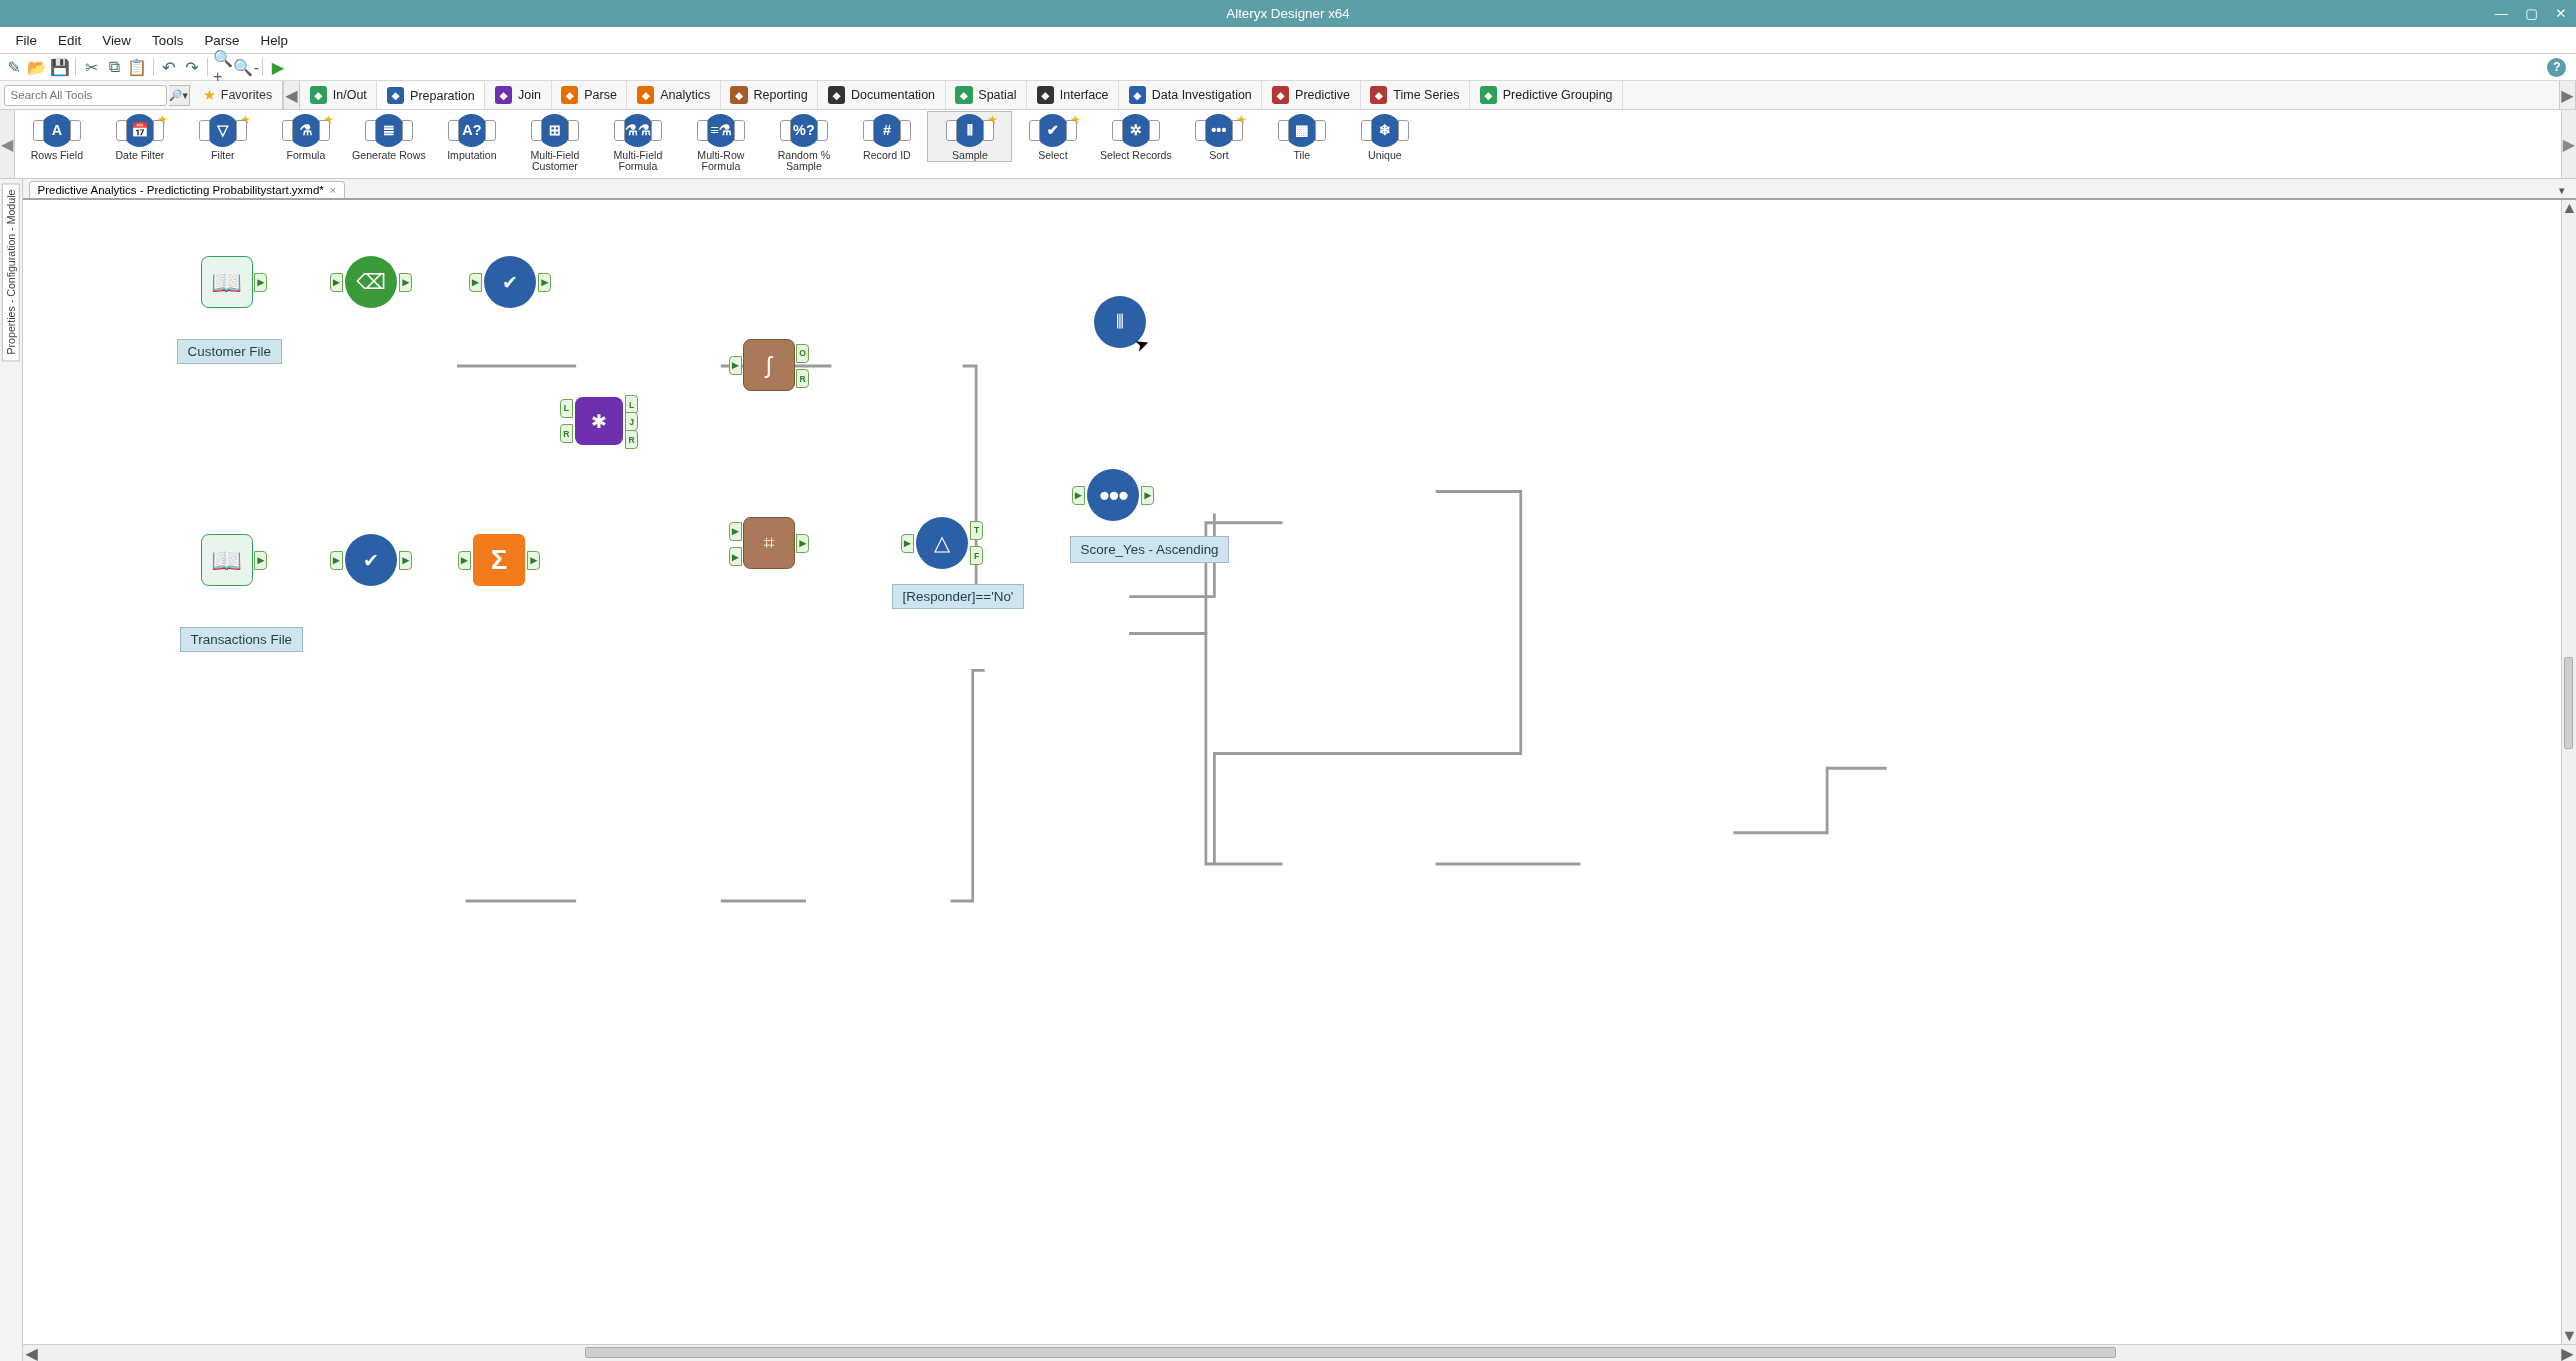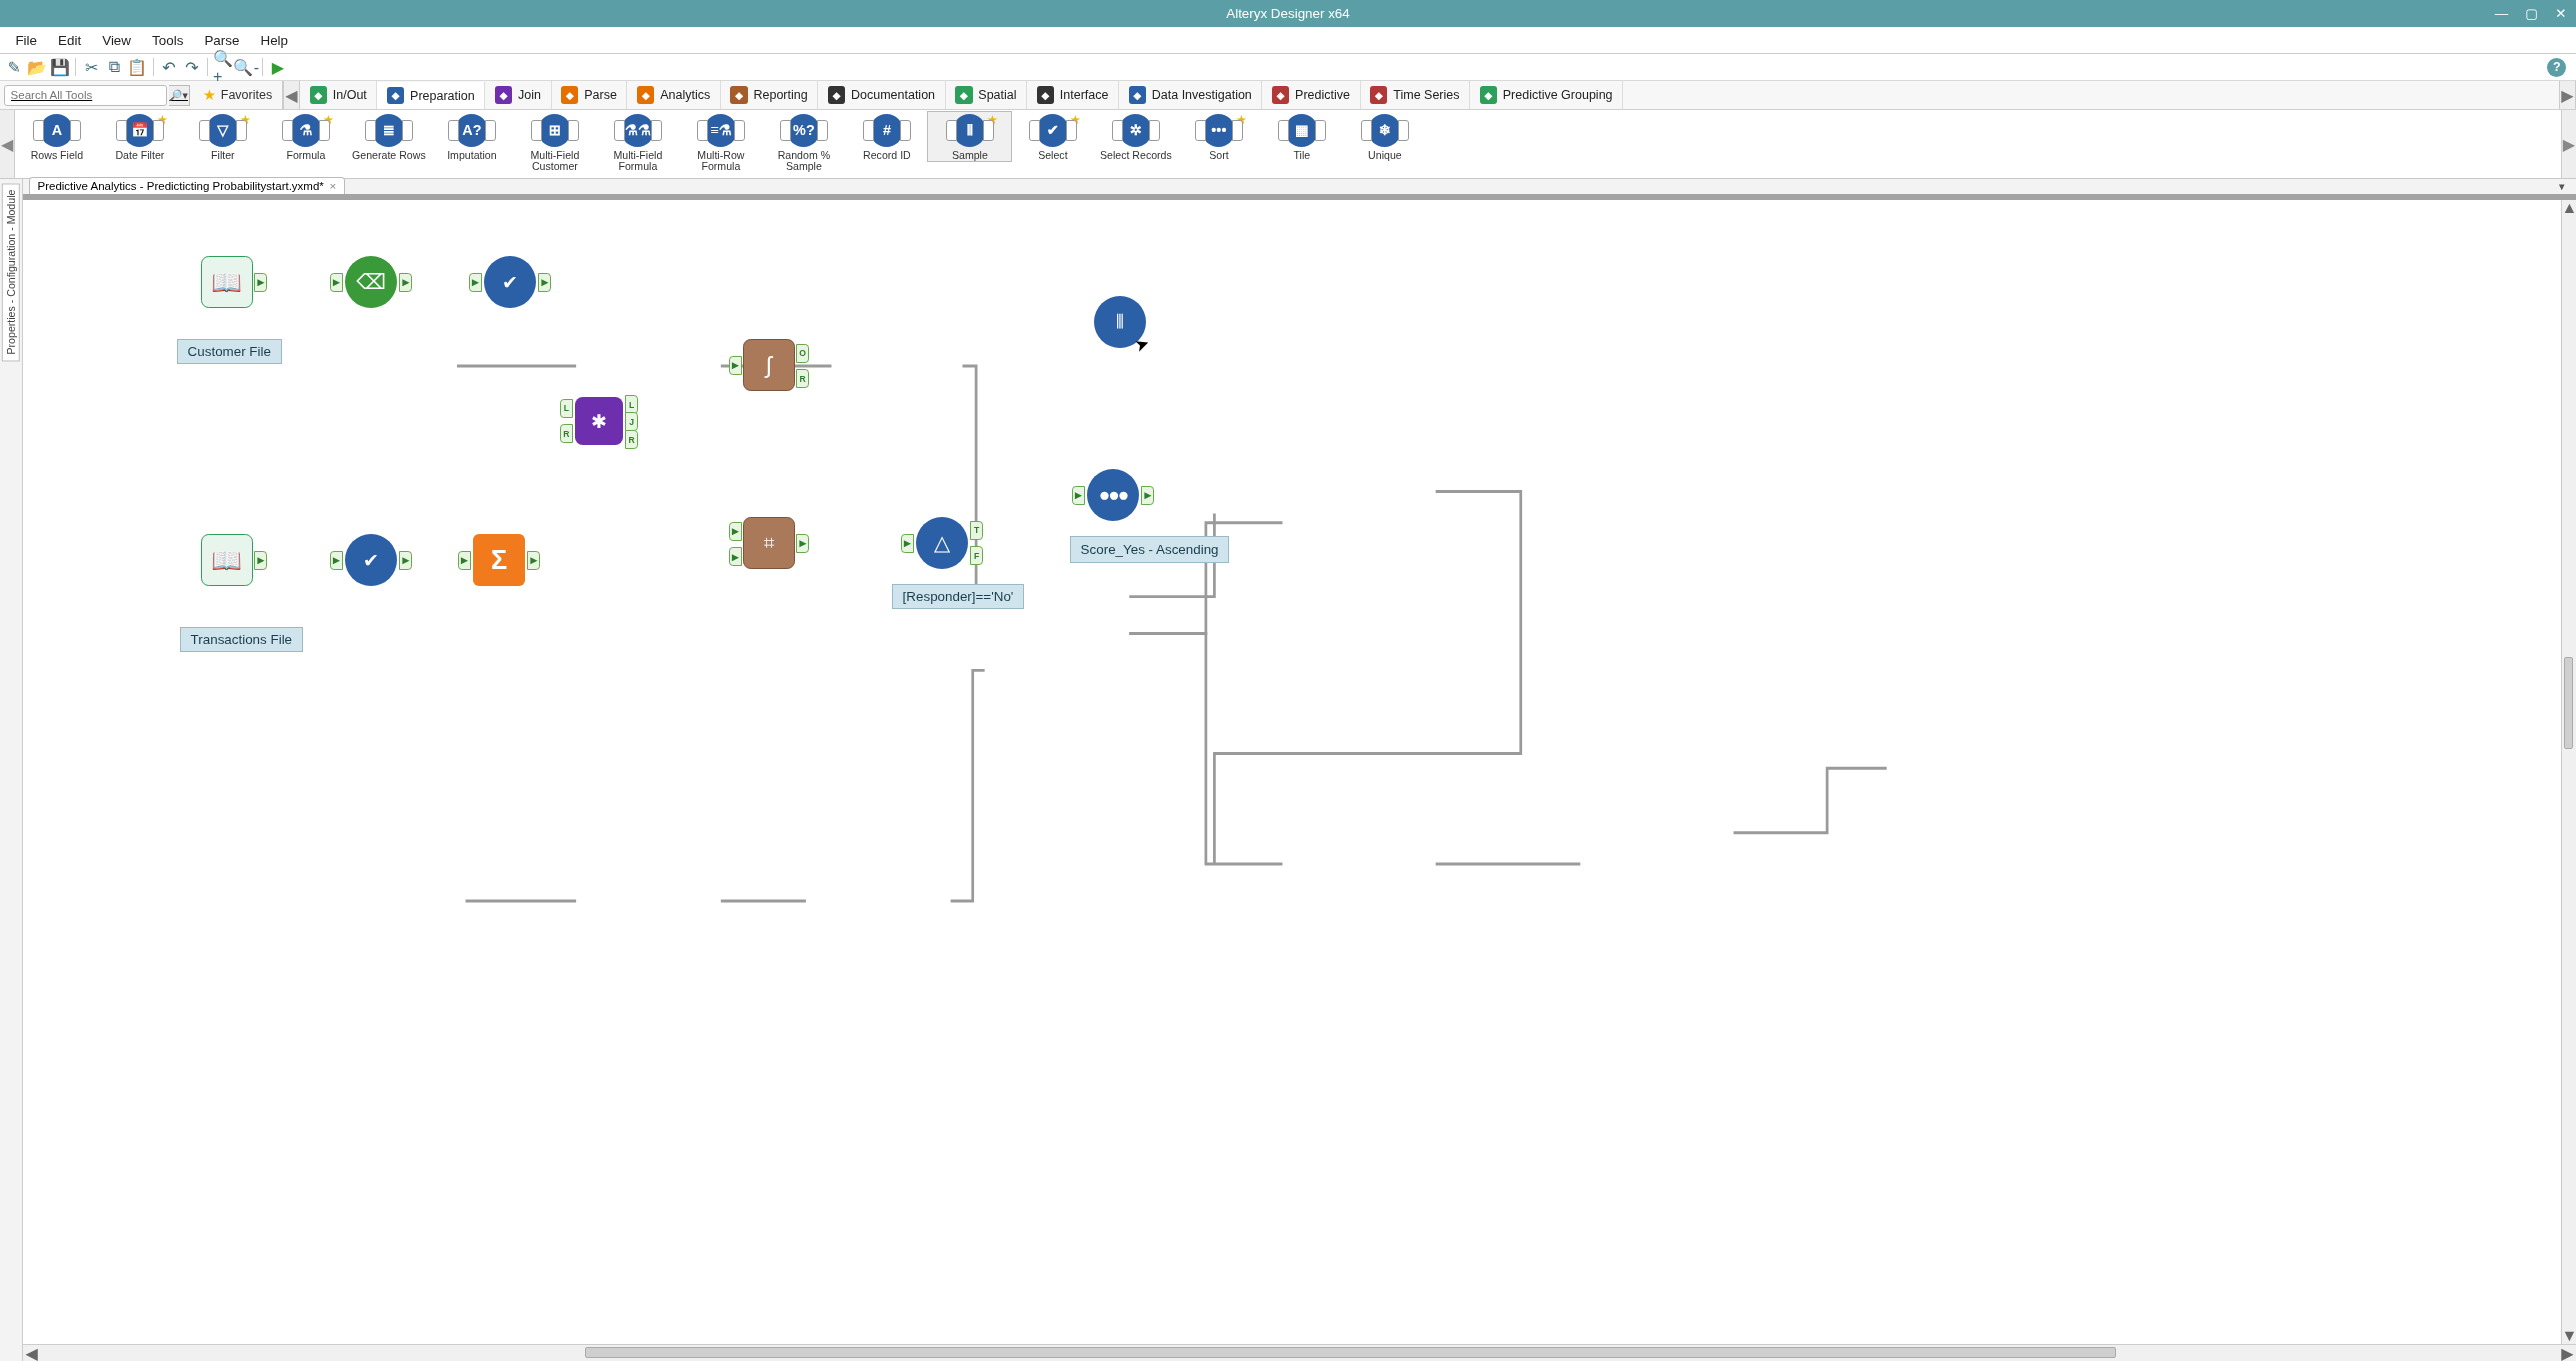--- a/index.html
+++ b/index.html
@@ -12,21 +12,21 @@
   .menubar { height:27px; background:#fff; border-bottom:1px solid #ccc; display:flex; align-items:center; padding:0 5.8px; gap:1.9px; font-size:13.4px; color:#222; }
   .menubar .menuitem { padding:2.9px 9.6px; cursor:default; }
   
   .quickbar { height:27px; background:#fff; border-bottom:1px solid #d9d9d9; display:flex; align-items:center; padding:0 3.8px; gap:1.9px; }
   .qbtn { width:21px; height:21px; display:flex; align-items:center; justify-content:center; color:#3a6b77; cursor:pointer; border-radius:2.9px; }
   .qsep { width:1px; height:17.3px; background:#ccc; margin:0 2.9px; }
   .qspring { flex:1; }
   .helpbtn { width:19px; height:19px; border-radius:50%; background:#5b9ea6; color:#fff; display:flex;align-items:center;justify-content:center; font-size:12.5px; font-weight:bold; margin-right:5.8px; cursor:pointer;}
   
   .catstrip { height:29px; background:#f7f7f7; border-bottom:1px solid #d0d0d0; display:flex; align-items:stretch; overflow:hidden; }
-  .searchwrap { display:flex; align-items:center; padding:2.9px 3.8px; gap:1.9px;text-decoration:underline; }
+  .searchwrap { display:flex; align-items:center; padding:2.9px 3.8px; gap:1.9px; }
   .searchbox { width:163px; height:21px; border:1px solid #bbb; border-radius:2.9px; padding:0 5.8px; font-size:11.5px; color:#666; }
   .searchgo { width:21px; height:21px; border:1px solid #bbb; border-left:none; display:flex;align-items:center;justify-content:center; font-size:10.6px; color:#444; background:#eee;}
   .favlabel { display:flex; align-items:center; gap:4.8px; padding:0 9.6px; font-size:12.5px; color:#333; border-right:1px solid #ccc;}
   .star { color:#f0b400; font-size:14.4px; }
   .catnav { width:17.3px; display:flex;align-items:center;justify-content:center; color:#777; background:#eee; border-left:1px solid #ccc; border-right:1px solid #ccc; cursor:pointer; }
   .catlist { display:flex; align-items:stretch; flex:1; overflow:hidden; }
   .cattab { display:flex; align-items:center; gap:5.8px; padding:0 9.6px; font-size:12.5px; color:#222; border-right:1px solid #ddd; white-space:nowrap; cursor:pointer; }
   .cattab.active { background:#fff; border-bottom:1.9px solid #fff; position:relative; top:1px; font-weight:500;}
   .caticon { width:17.3px; height:17.3px; border-radius:2.9px; display:flex;align-items:center;justify-content:center; font-size:10.6px; color:#fff; }
   
@@ -40,21 +40,21 @@
   .toolglyph { width:33px; height:33px; border-radius:50%; background:#2b5fa6; display:flex;align-items:center;justify-content:center; color:#fff; font-size:14.4px; font-weight:bold; position:relative;}
   .toolglyph .bump { position:absolute; width:11.5px;height:21px; background:#fff; border:1px solid #999; top:5.8px; }
   .toolglyph .bump.l{ left:-7.7px; border-radius:2.9px 0 0 2.9px;} .toolglyph .bump.r{ right:-7.7px; border-radius:0 2.9px 2.9px 0;}
   .toolname { font-size:10.6px; color:#333; text-align:center; margin-top:2.9px; line-height:11.5px; max-width:77px; }
 
   
   .workarea { position:absolute; top: 179px; left:0; right:0; bottom:0; display:flex; }
   .sidetab { width:23px; background:#f3f3f3; border-right:1px solid #ccc; display:flex; flex-direction:column; align-items:center; padding-top:3.8px; gap:1.9px; }
   .sidetab .vtab { writing-mode:vertical-rl; transform:rotate(180deg); font-size:10.6px; color:#444; background:#fff; border:1px solid #bbb; padding:5.8px 1.9px; cursor:pointer;}
   .canvaswrap { flex:1; display:flex; flex-direction:column; position:relative; }
-  .doctabbar { height:21px; background:#f3f3f3; border-bottom:6px solid #a3a3a3; display:flex; align-items:flex-end; padding-left:5.8px; }
+  .doctabbar { height:21px; background:#f3f3f3; border-bottom:2px solid #a3a3a3; display:flex; align-items:flex-end; padding-left:5.8px; }
   .doctab { background:#fff; border:1px solid #bbb; border-bottom:none; padding:1.9px 7.7px; font-size:11.5px; display:flex; align-items:center; gap:5.8px; border-radius:3.8px 3.8px 0 0;}
   .doctab .close { color:#888; cursor:pointer; }
   .doctabbar .menudrop { margin-left:auto; margin-right:3.8px; font-size:9.6px; color:#555; padding:1.9px 5.8px; cursor:pointer;}
   .canvas { flex:1; position:relative; background:#fff; overflow:hidden; }
   .hscroll { height:17.3px; background:#f0f0f0; border-top:1px solid #ccc; position:relative; }
   .hscroll .thumb { position:absolute; top:1.9px; height:11.5px; background:#cfcfcf; border:1px solid #aaa; border-radius:1.9px; left:22%; width:60%; }
   .hscroll .arrow { position:absolute; top:0; width:17.3px; height:17.3px; display:flex;align-items:center;justify-content:center; color:#666;}
   .hscroll .arrow.l{left:0;} .hscroll .arrow.r{right:0;}
   .vscroll { position:absolute; top:21px; right:0; bottom:17.3px; width:15.4px; background:#f0f0f0; border-left:1px solid #ccc;}
   .vscroll .vthumb{ position:absolute; left:1.9px; width:9.6px; top:40%; height:8%; background:#cfcfcf; border:1px solid #aaa; border-radius:1.9px;}

